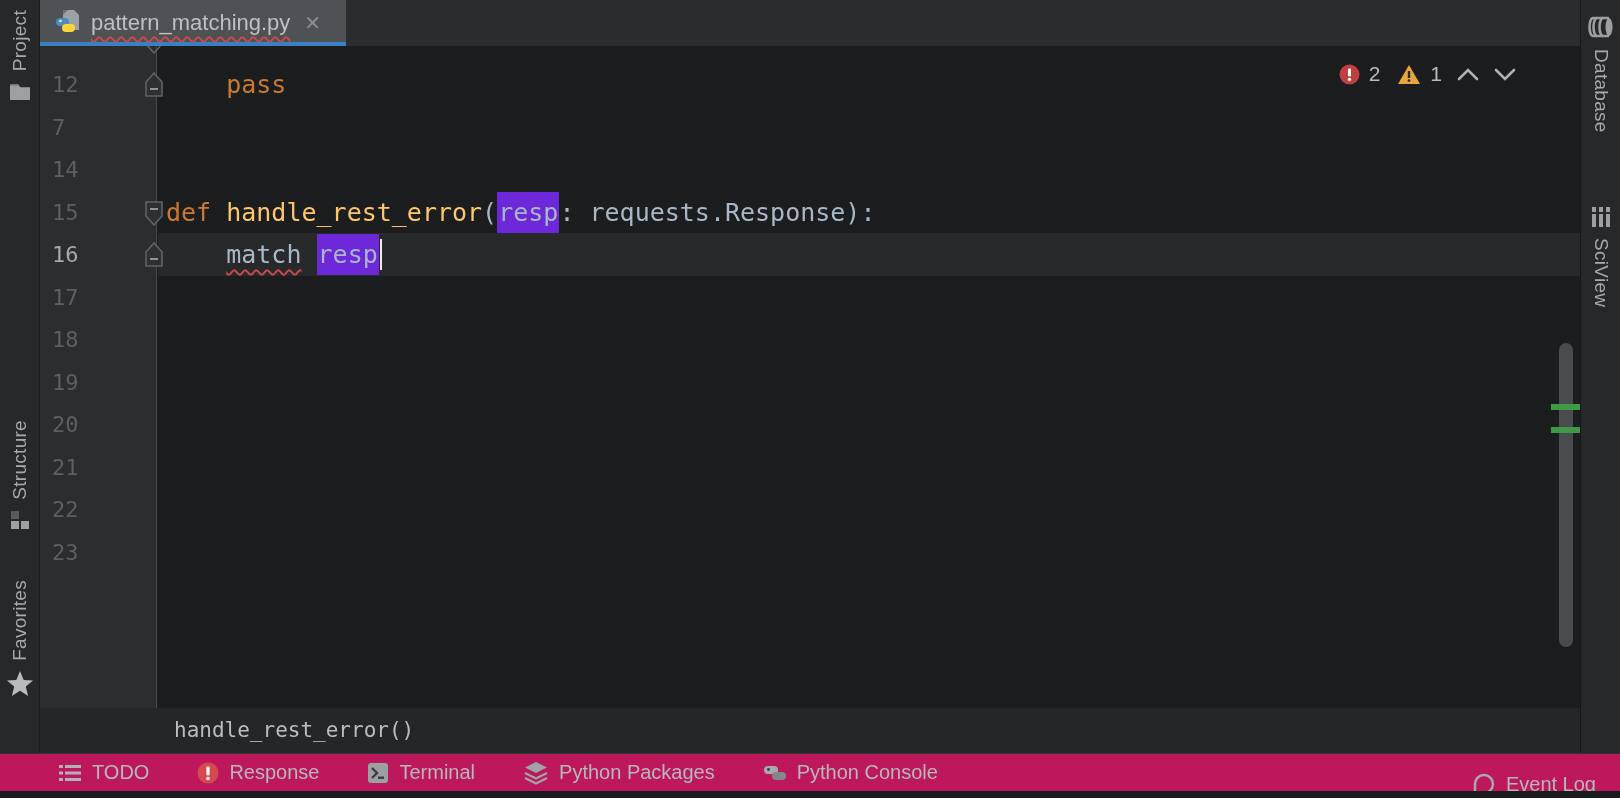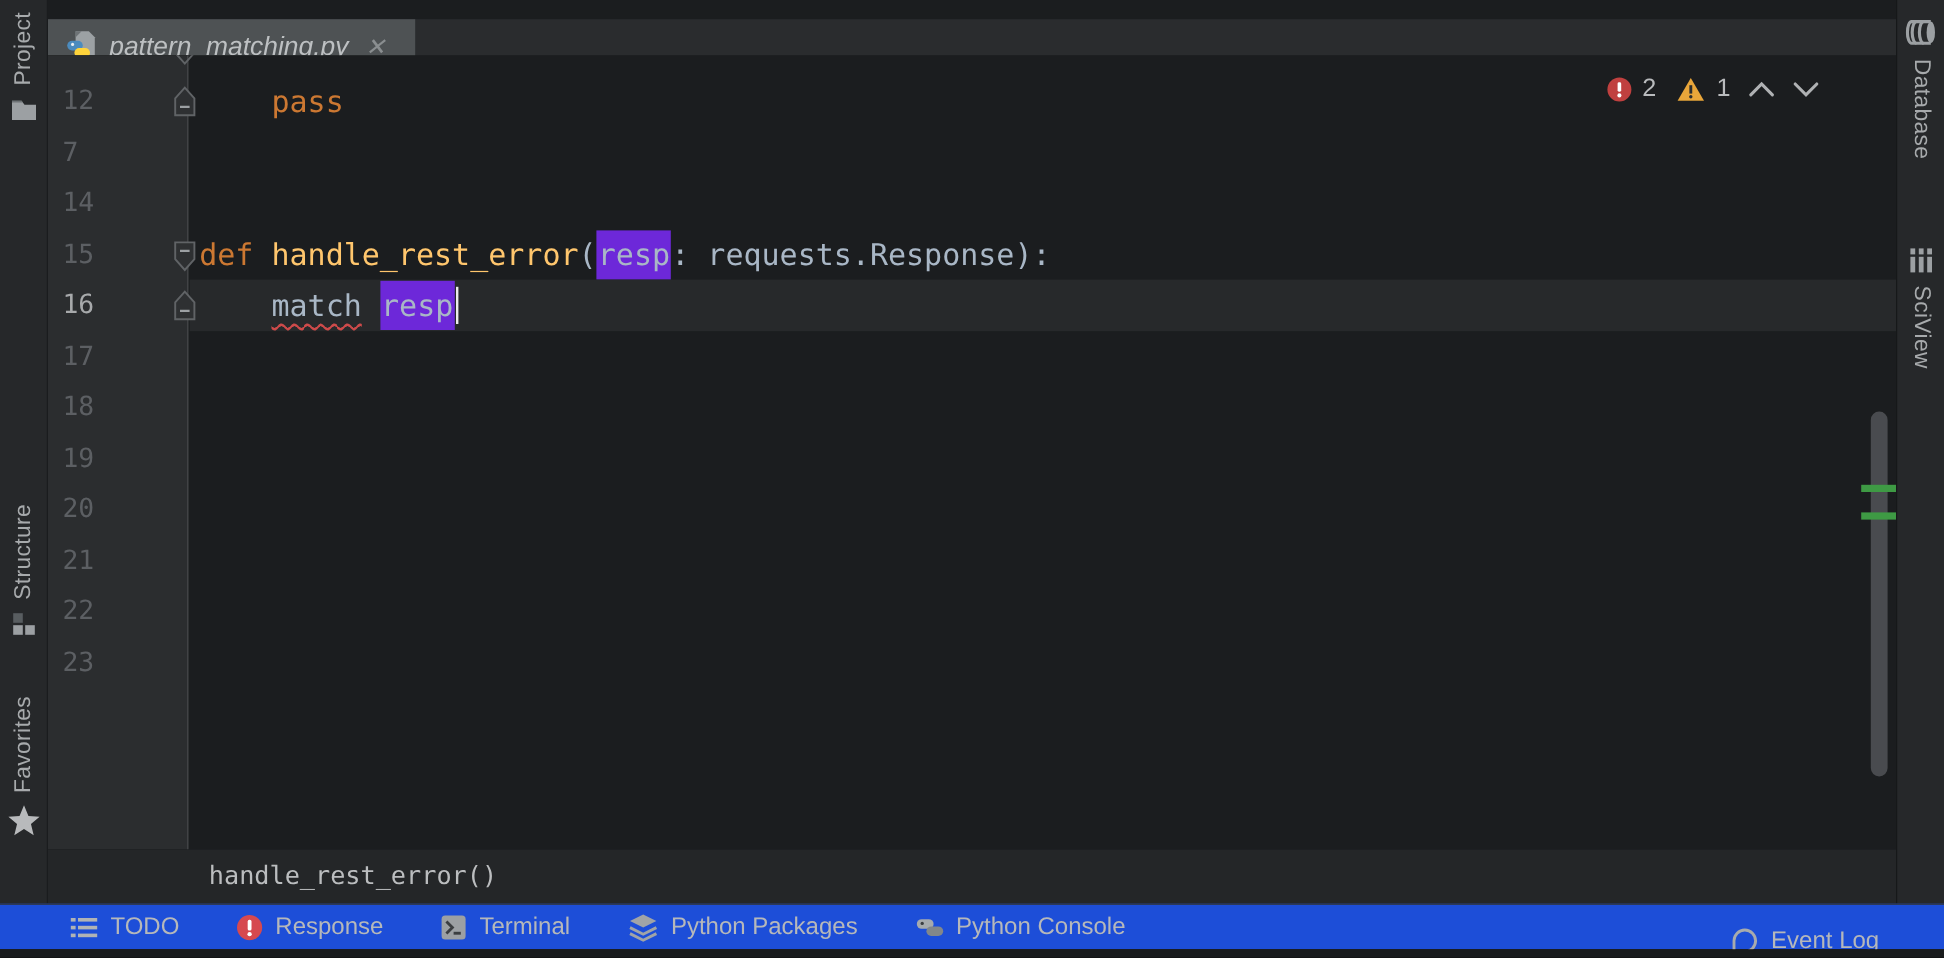--- a/index.html
+++ b/index.html
@@ -11,21 +11,21 @@
   }
   
   .strip { position:absolute; top:0; width:40px; height:753px; background:#26282A; }
   #left-strip { left:0; border-right:1px solid #1A1C1E; }
   #right-strip { right:0; border-left:1px solid #161819; }
   .strip-group { position:absolute; left:0; width:40px; display:flex; flex-direction:column; align-items:center; gap:9px; cursor:pointer; }
   .vtext { color:#A7AAAC; font-size:19px; letter-spacing:.3px; }
   .vtext.up { writing-mode:vertical-rl; transform:rotate(180deg); }
   .vtext.down { writing-mode:vertical-rl; }
   
-  #tab-bar { position:absolute; left:40px; top:16px; width:1540px; height:46px; background:#2A2C2E;font-style:italic; }
+  #tab-bar { position:absolute; left:40px; top:0; width:1540px; height:46px; background:#2A2C2E; }
   #tab {
     position:absolute; left:0; top:0; width:306px; height:46px; background:#4E5254;
     display:flex; align-items:center; gap:10px; padding:0 12px 0 15px; cursor:pointer;
   }
   #tab::after { content:""; position:absolute; left:0; right:0; bottom:0; height:4px; background:#3A80C2; }
   #tab-title { color:#BDC0C2; font-size:22px;
     text-decoration:underline; text-decoration-style:wavy; text-decoration-color:#CE4A4A;
     text-decoration-thickness:1.5px; text-underline-offset:6px; }
   #tab-close { color:#8A8E90; font-size:20px; margin-left:4px; cursor:pointer; }
   
@@ -51,22 +51,22 @@
   #inspections .chev { margin-left:6px; cursor:pointer; }
   
   #scroll-thumb { position:absolute; right:7px; top:297px; width:14px; height:304px;
                   background:rgba(130,134,138,.45); border-radius:7px; cursor:pointer; }
   .chg-mark { position:absolute; right:0; width:29px; height:6px; background:#3E9A44; }
   
   #breadcrumb-bar { position:absolute; left:40px; top:708px; width:1540px; height:45px; background:#242628; }
   #breadcrumb { position:absolute; left:134px; top:0; line-height:45px; color:#BBBDBF;
                 font:21px/45px "DejaVu Sans Mono", monospace; cursor:pointer; }
   
-  #status-bar { position:absolute; left:0; top:753px; width:1620px; height:38px; background:#1d4ed8;
-                display:flex; align-items:center; padding:0 54px 0 58px; border-top:1px solid #323537; }
+  #status-bar { position:absolute; left:0; top:753px; width:1620px; height:38px; background:#be185d;
+                display:flex; align-items:center; padding:0 24px 0 58px; border-top:1px solid #323537; }
   .sb-item { display:flex; align-items:center; gap:10px; color:#B6B8BA; font-size:20px;
              margin-right:48px; cursor:pointer; white-space:nowrap; }
   #sb-right { margin-left:auto; display:flex;margin-top:23px; }
   #sb-right .sb-item { margin-right:0; }
   #bottom-strip { position:absolute; left:0; top:791px; width:1620px; height:7px; background:#191B1D; }
   svg { display:block; }
 </style>
 </head>
 <body>
 

